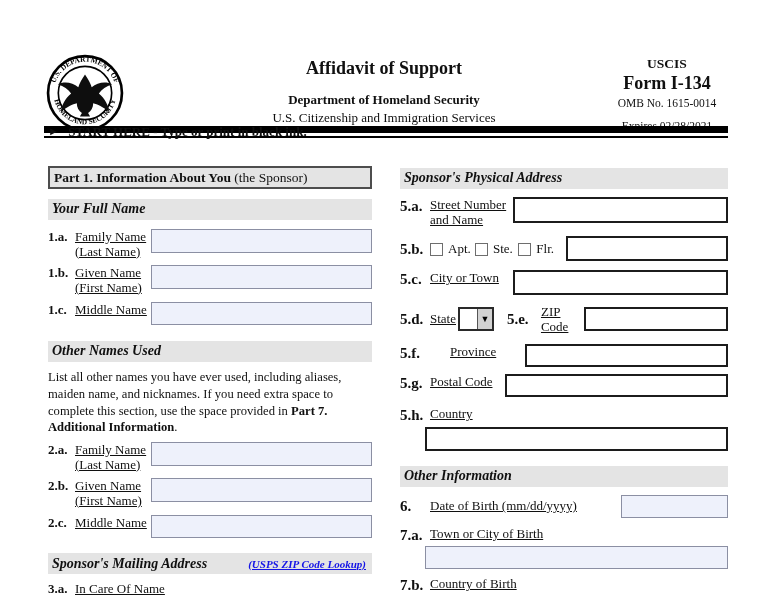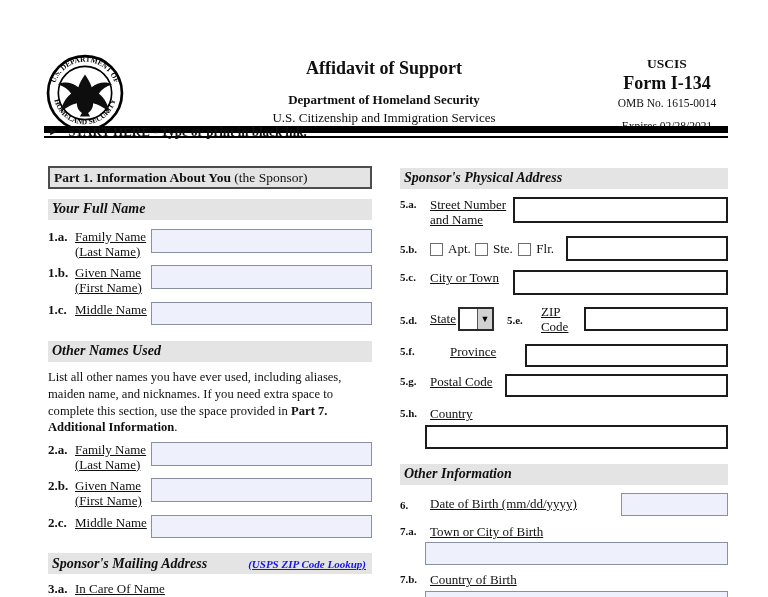--- a/index.html
+++ b/index.html
@@ -36,21 +36,21 @@
     background:#e4e4e4; font-size:14px; font-weight:bold; font-style:italic;
     padding:2px 4px; height:21px;
   }
   .band-flex { display:flex; justify-content:space-between; align-items:center; }
   .zip-link {
     font-size:11px; font-weight:bold; font-style:italic; color:#1414e6;
     text-decoration:underline; padding-right:2px;
   }
   .row { display:flex; align-items:flex-start; }
   .num { font-weight:bold; font-size:13px; width:27px; flex:none; line-height:1.1; padding-top:1px; }
-  .num-r { font-weight:bold; font-size:11px; width:30px; flex:none; line-height:1.1; padding-top:1px; }
+  .num-r { font-weight:bold; font-size:15px; width:30px; flex:none; line-height:1.1; padding-top:1px; }
   .flabel { font-size:13px; line-height:1.12; padding-top:1px;text-decoration:underline; }
   .lab-l { width:76px; flex:none; }
   .lab-r { width:83px; flex:none; }
   .ipt { display:block; font:inherit; }
   .input-lav { background:#eef1fb; border:1px solid #8b8fa3; }
   .input-white { background:#fff; border:2px solid #1c1c1c; }
   .grow { flex:1 1 auto; min-width:0; }
   .para { font-size:12.6px; line-height:1.33; margin:7px 0 6px 0; }
   .para .b { font-weight:bold; }
   .cb {

